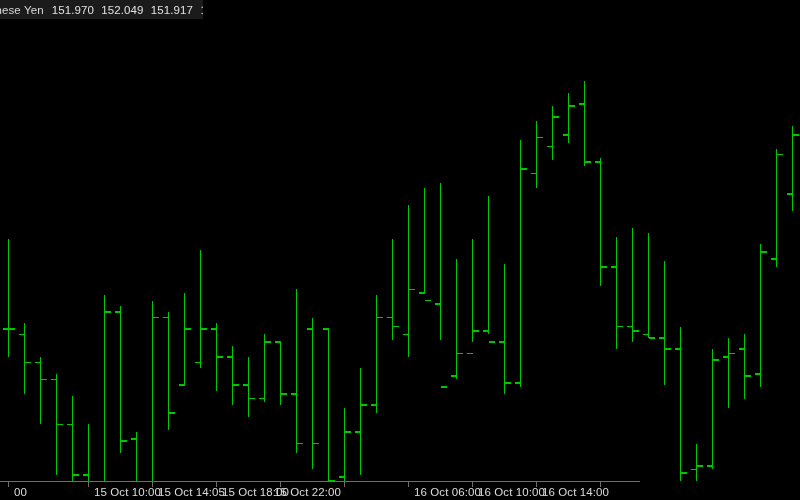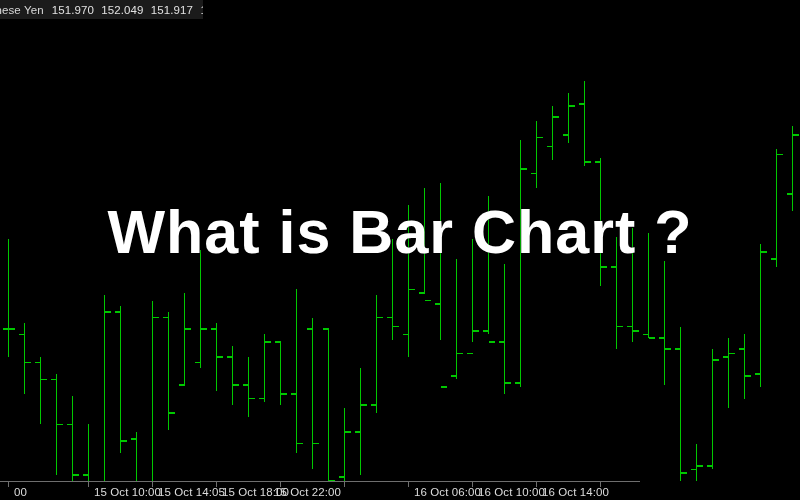--- a/index.html
+++ b/index.html
@@ -369,21 +369,20 @@
           <line x1="776.5" x2="782.5" y1="135.3749999999856" y2="135.3749999999856"></line>
         </g>
         <g stroke="#00c800" stroke-width="1.6">
           <line x1="792.5" x2="792.5" y1="107.24999999997762" y2="191.6250000000016"></line>
           <line x1="786.5" x2="792.5" y1="174.74999999998403" y2="174.74999999998403"></line>
           <line x1="792.5" x2="798.5" y1="116.24999999998913" y2="116.24999999998913"></line>
         </g>
       </svg>
   </div>
 
-  <div class="overlay-title">What is Bar Chart ?</div>
 
   <div class="time-axis">
     <div id="axis-ticks">
         <div class="tick-mark" style="left: 8px; background: rgb(110, 110, 110);"></div>
         <div class="tick-label" style="left: 14px; color: rgb(220, 220, 220);">00</div>
         <div class="tick-mark" style="left: 88px; background: rgb(110, 110, 110);"></div>
         <div class="tick-label" style="left: 94px; color: rgb(220, 220, 220);">15 Oct 10:00</div>
         <div class="tick-mark" style="left: 152px; background: rgb(110, 110, 110);"></div>
         <div class="tick-label" style="left: 158px; color: rgb(220, 220, 220);">15 Oct 14:05</div>
         <div class="tick-mark" style="left: 216px; background: rgb(110, 110, 110);"></div>

